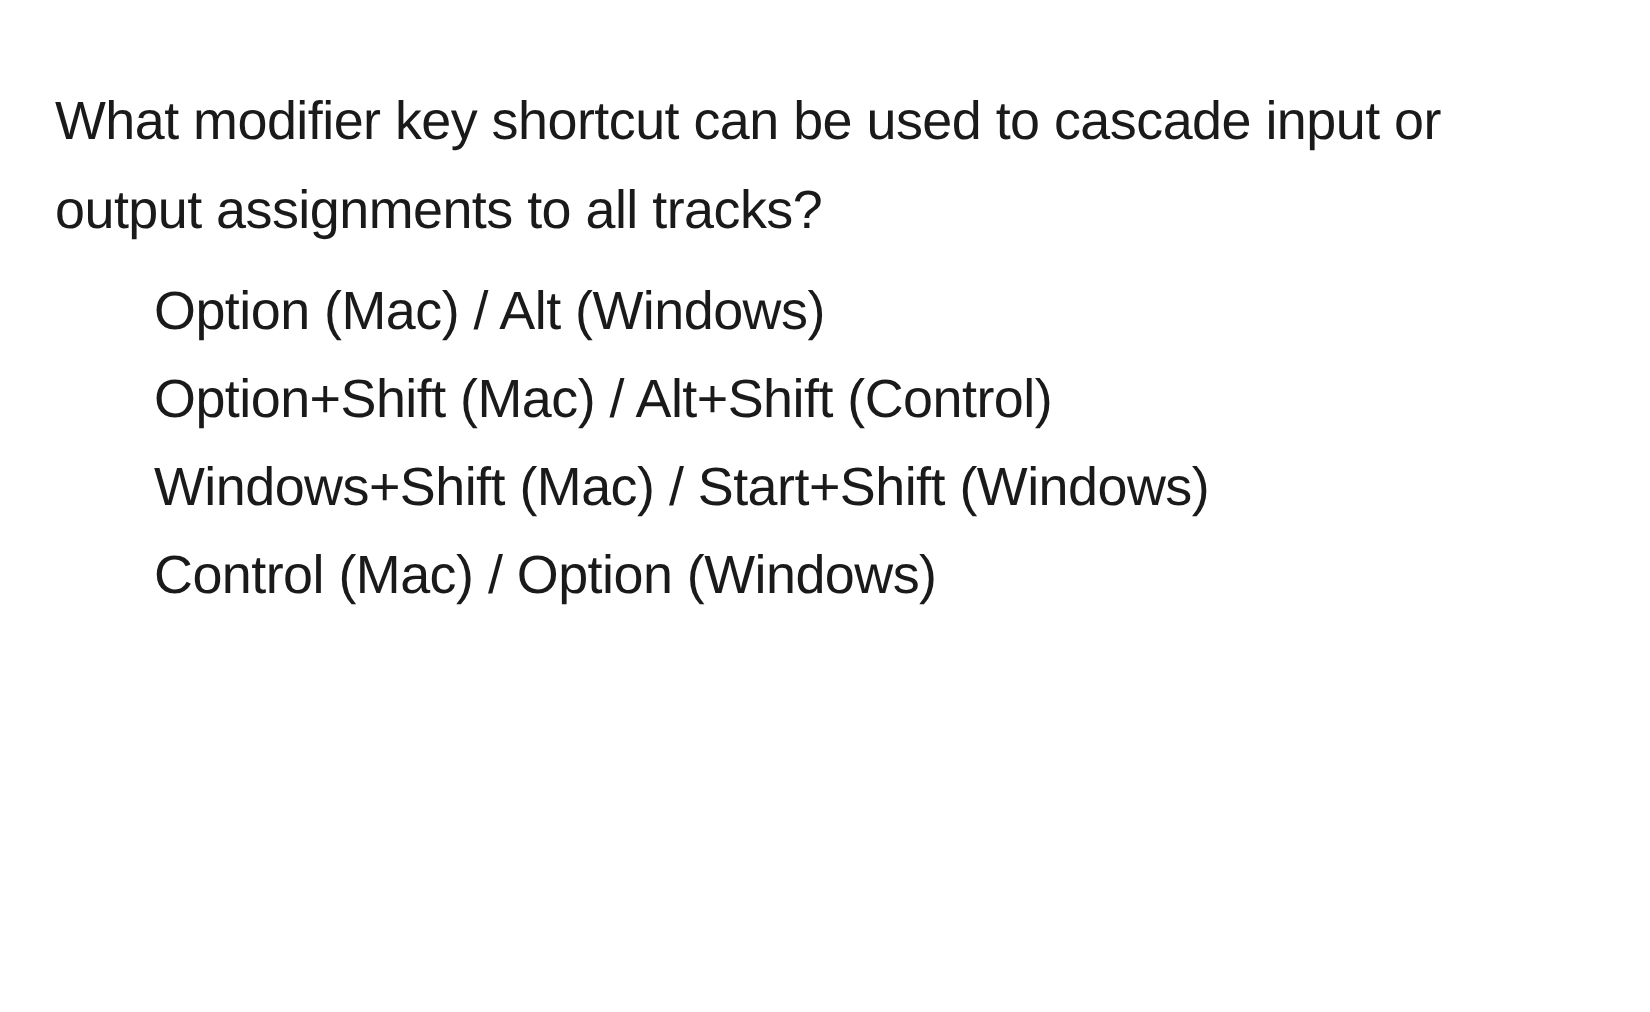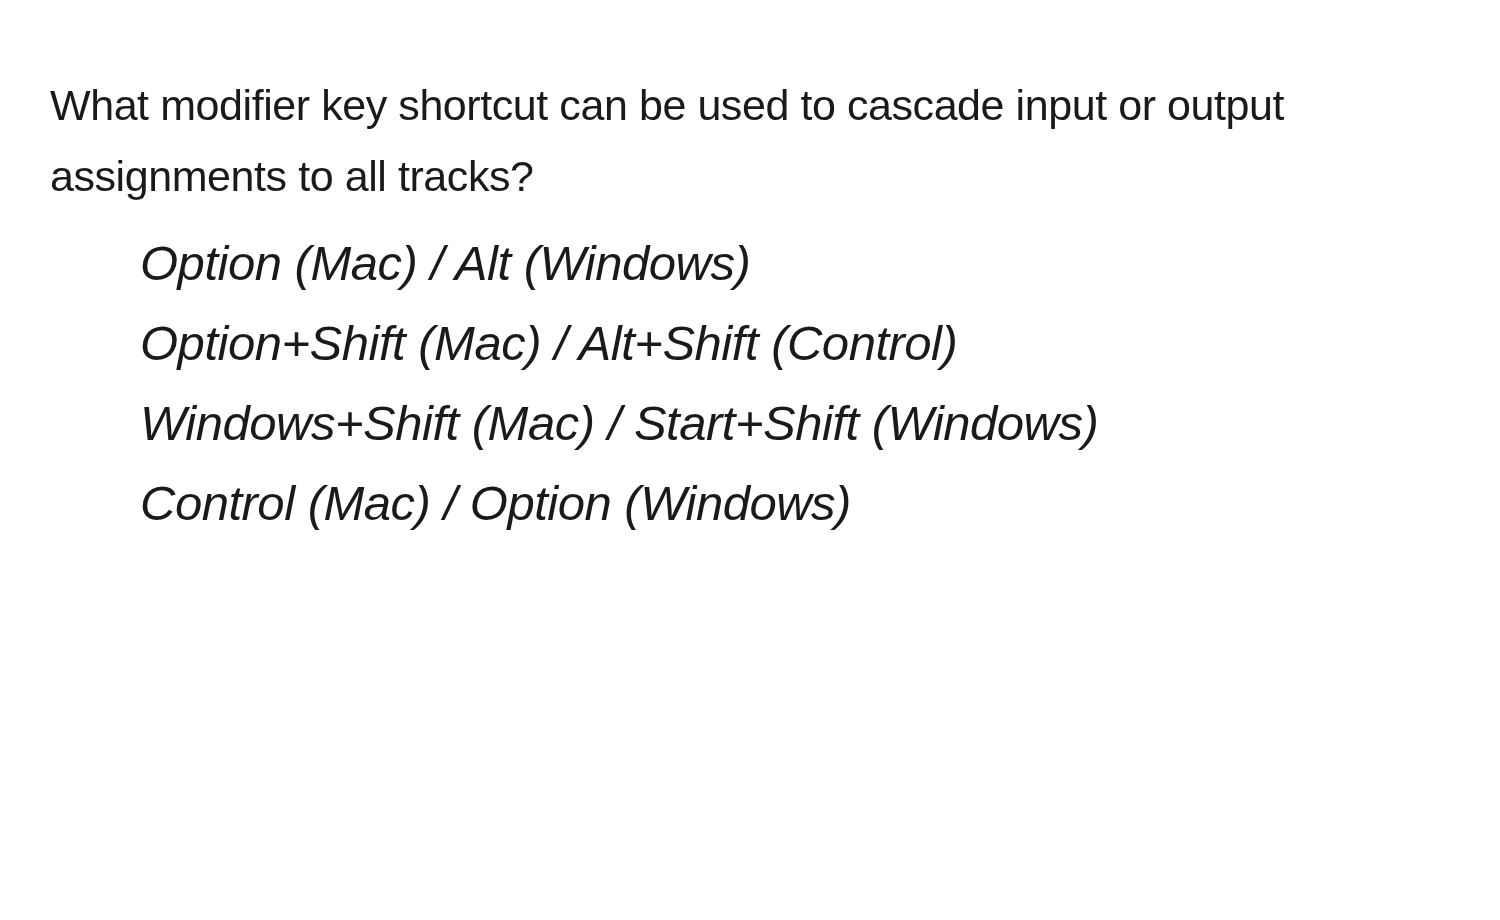--- a/index.html
+++ b/index.html
@@ -10,35 +10,34 @@
     body {
       width: 1500px;
       height: 920px;
       background: #ffffff;
       font-family: -apple-system, BlinkMacSystemFont, "Segoe UI", Helvetica, Arial, sans-serif;
       color: #1a1a1a;
       padding: 70px 50px 50px 50px;
       overflow: hidden;
     }
     .question-text {
-      font-size: 43px;
+      font-size: 49px;
       line-height: 1.65;
       letter-spacing: -0.01em;
       margin-bottom: 8px;
     }
     .options {
       padding-left: 90px;
       padding-top: 6px;
     }
     .option {
       font-size: 49px;
       line-height: 1.55;
       letter-spacing: -0.01em;
       margin-bottom: 4px;
-      font-style: italic;
     }
   </style>
 </head>
 <body>
 
 <div class="question-text">What modifier key shortcut can be used to cascade input or output assignments to all tracks?</div>
 <div class="options">
   <div class="option">Option (Mac) / Alt (Windows)</div>
   <div class="option">Option+Shift (Mac) / Alt+Shift (Control)</div>
   <div class="option">Windows+Shift (Mac) / Start+Shift (Windows)</div>

